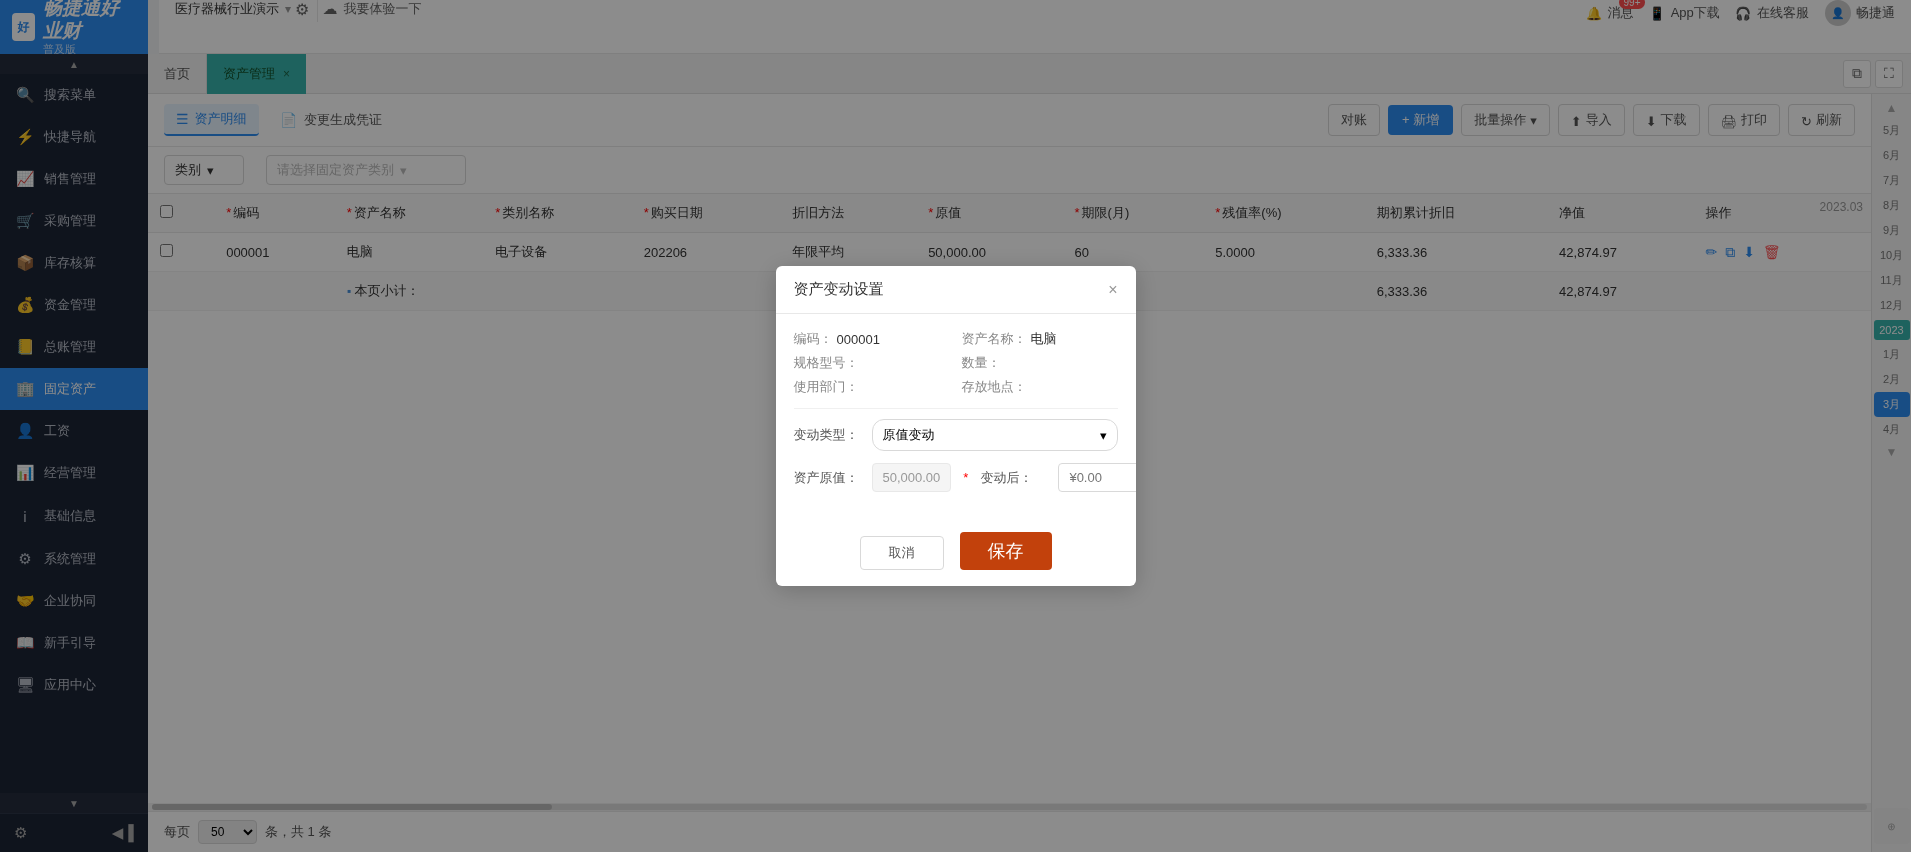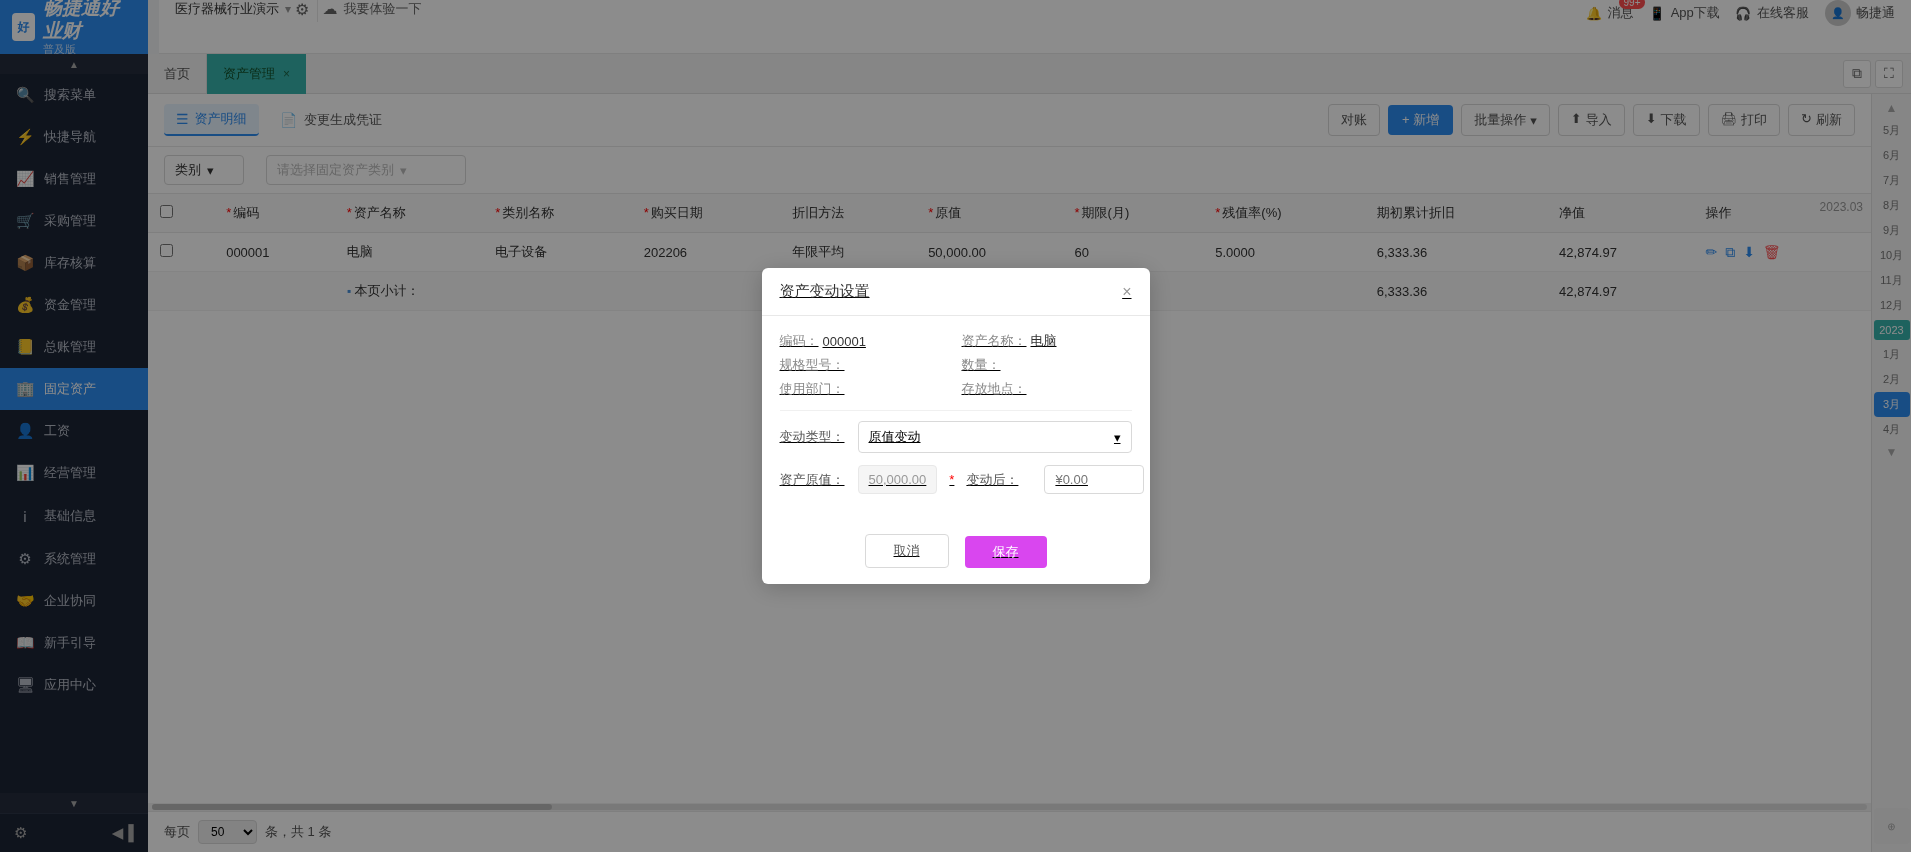--- a/index.html
+++ b/index.html
@@ -175,21 +175,21 @@
     .btn-primary {
       background: #2d8cf0; color: white;
       border: none; padding: 6px 14px;
       border-radius: 4px; font-size: 13px; cursor: pointer;
       display: flex; align-items: center; gap: 4px;
     }
     .btn-default {
       background: white; color: #555;
       border: 1px solid #d9d9d9; padding: 6px 12px;
       border-radius: 4px; font-size: 13px; cursor: pointer;
-      display: flex; align-items: flex-start; gap: 4px;
+      display: flex; align-items: flex-end; gap: 4px;
     }
     .btn-batch {
       background: white; color: #555;
       border: 1px solid #d9d9d9; padding: 6px 12px;
       border-radius: 4px; font-size: 13px; cursor: pointer;
       display: flex; align-items: center; gap: 4px;
     }
 
     
     .filter-row {
@@ -284,24 +284,23 @@
     
     .modal-overlay {
       position: fixed; top: 0; left: 0; right: 0; bottom: 0;
       background: rgba(0,0,0,0.45);
       display: flex; align-items: center; justify-content: center;
       z-index: 1000;
     }
     .modal {
       background: white;
       border-radius: 6px;
-      width: 388px;
+      width: 360px;
       box-shadow: 0 4px 24px rgba(0,0,0,0.2);
       overflow: hidden;
-      text-decoration: underline;
     }
     .modal-header {
       display: flex; align-items: center; justify-content: space-between;
       padding: 14px 18px;
       border-bottom: 1px solid #e8e8e8;
       font-size: 15px; font-weight: 500; color: #333;
     }
     .modal-close { color: #999; cursor: pointer; font-size: 16px; }
     .modal-body { padding: 16px 18px; }
     .modal-info-grid {
@@ -312,21 +311,21 @@
     .modal-info-label { color: #888; white-space: nowrap; }
     .modal-info-value { color: #333; }
     .modal-divider { height: 1px; background: #f0f0f0; margin: 10px 0; }
     .modal-field-row {
       display: flex; align-items: center; gap: 8px;
       margin-bottom: 12px; font-size: 13px;
     }
     .modal-field-label { color: #555; min-width: 70px; white-space: nowrap; }
     .modal-select-wrap {
       flex: 1; display: flex; align-items: center;
-      border: 1px solid #d9d9d9; border-radius: 4px;
+      border: 1px solid #d9d9d9; border-radius: 12px;
       padding: 6px 10px; cursor: pointer; background: white;
       justify-content: space-between;
     }
     .modal-input {
       border: 1px solid #d9d9d9; border-radius: 4px;
       padding: 6px 10px; font-size: 13px; color: #333;
       background: white; min-width: 100px;
     }
     .modal-input-readonly {
       background: #f5f5f5; color: #999;
@@ -336,23 +335,23 @@
     .modal-footer {
       display: flex; align-items: flex-end; justify-content: center;
       gap: 16px; padding: 12px 18px 16px;
     }
     .btn-cancel {
       background: white; color: #555;
       border: 1px solid #d9d9d9; padding: 7px 28px;
       border-radius: 4px; font-size: 13px; cursor: pointer;
     }
     .btn-save {
-      background: #d946ef; color: white;
+      background: #c2410c; color: white;
       border: none; padding: 7px 28px;
-      border-radius: 4px; font-size: 13px; cursor: pointer;
+      border-radius: 4px; font-size: 18px; cursor: pointer;
     }
 
     
     .year-label {
       position: absolute; top: 0; right: 0;
       font-size: 12px; color: #999; padding: 6px 8px;
     }
   </style>
 </head>
 <body>

